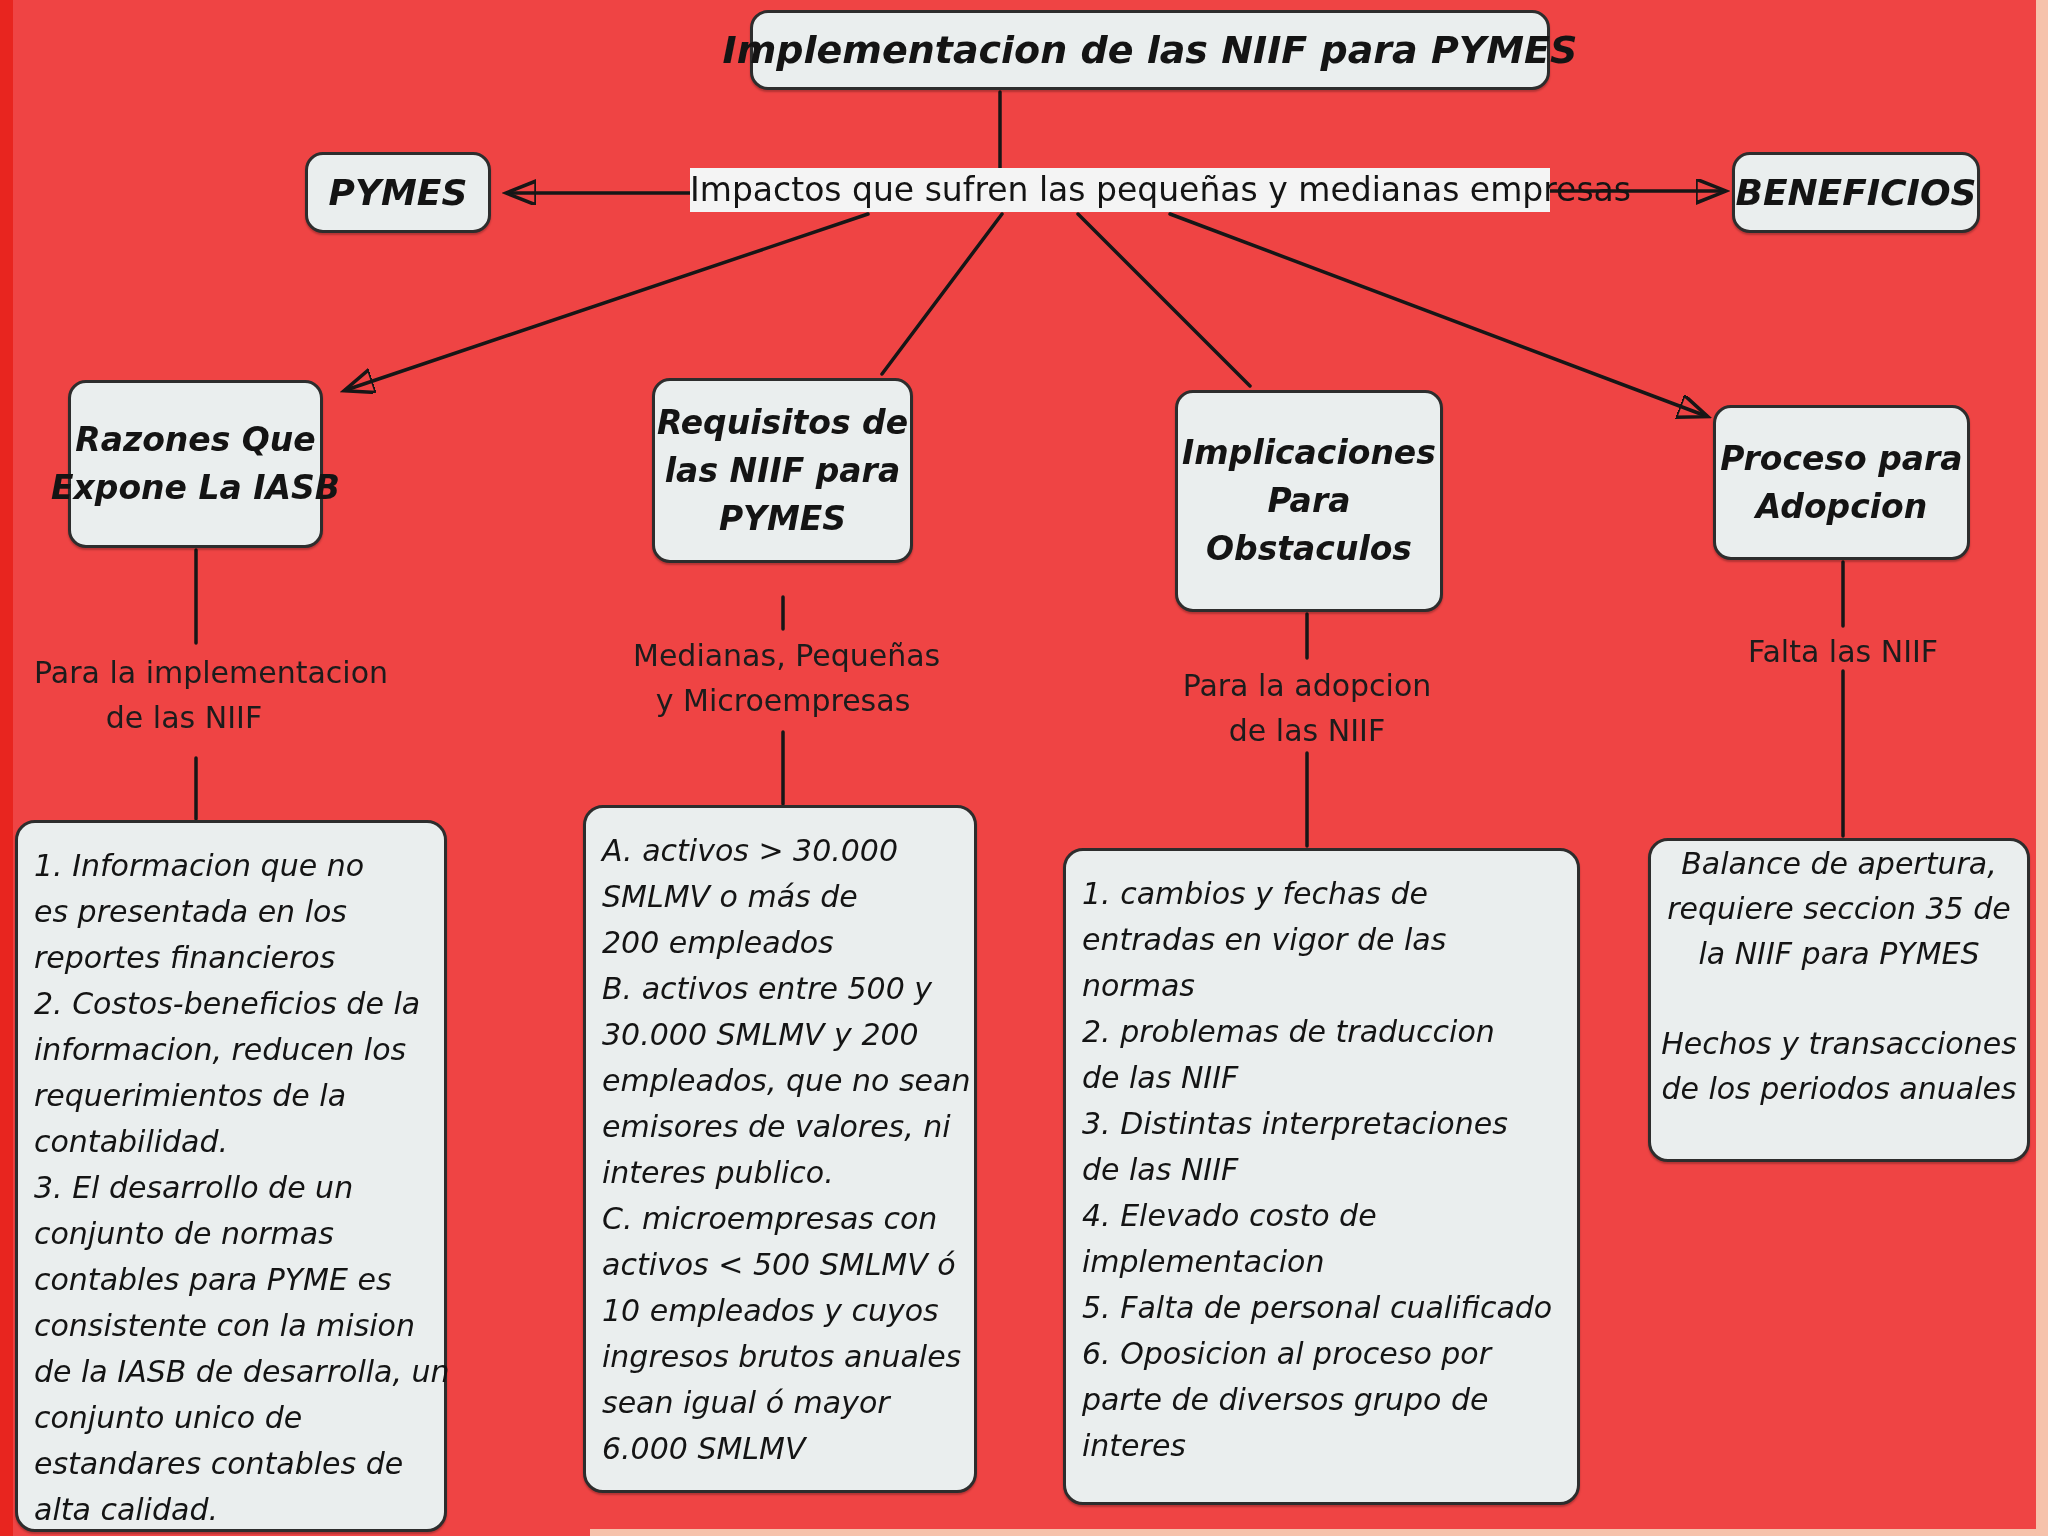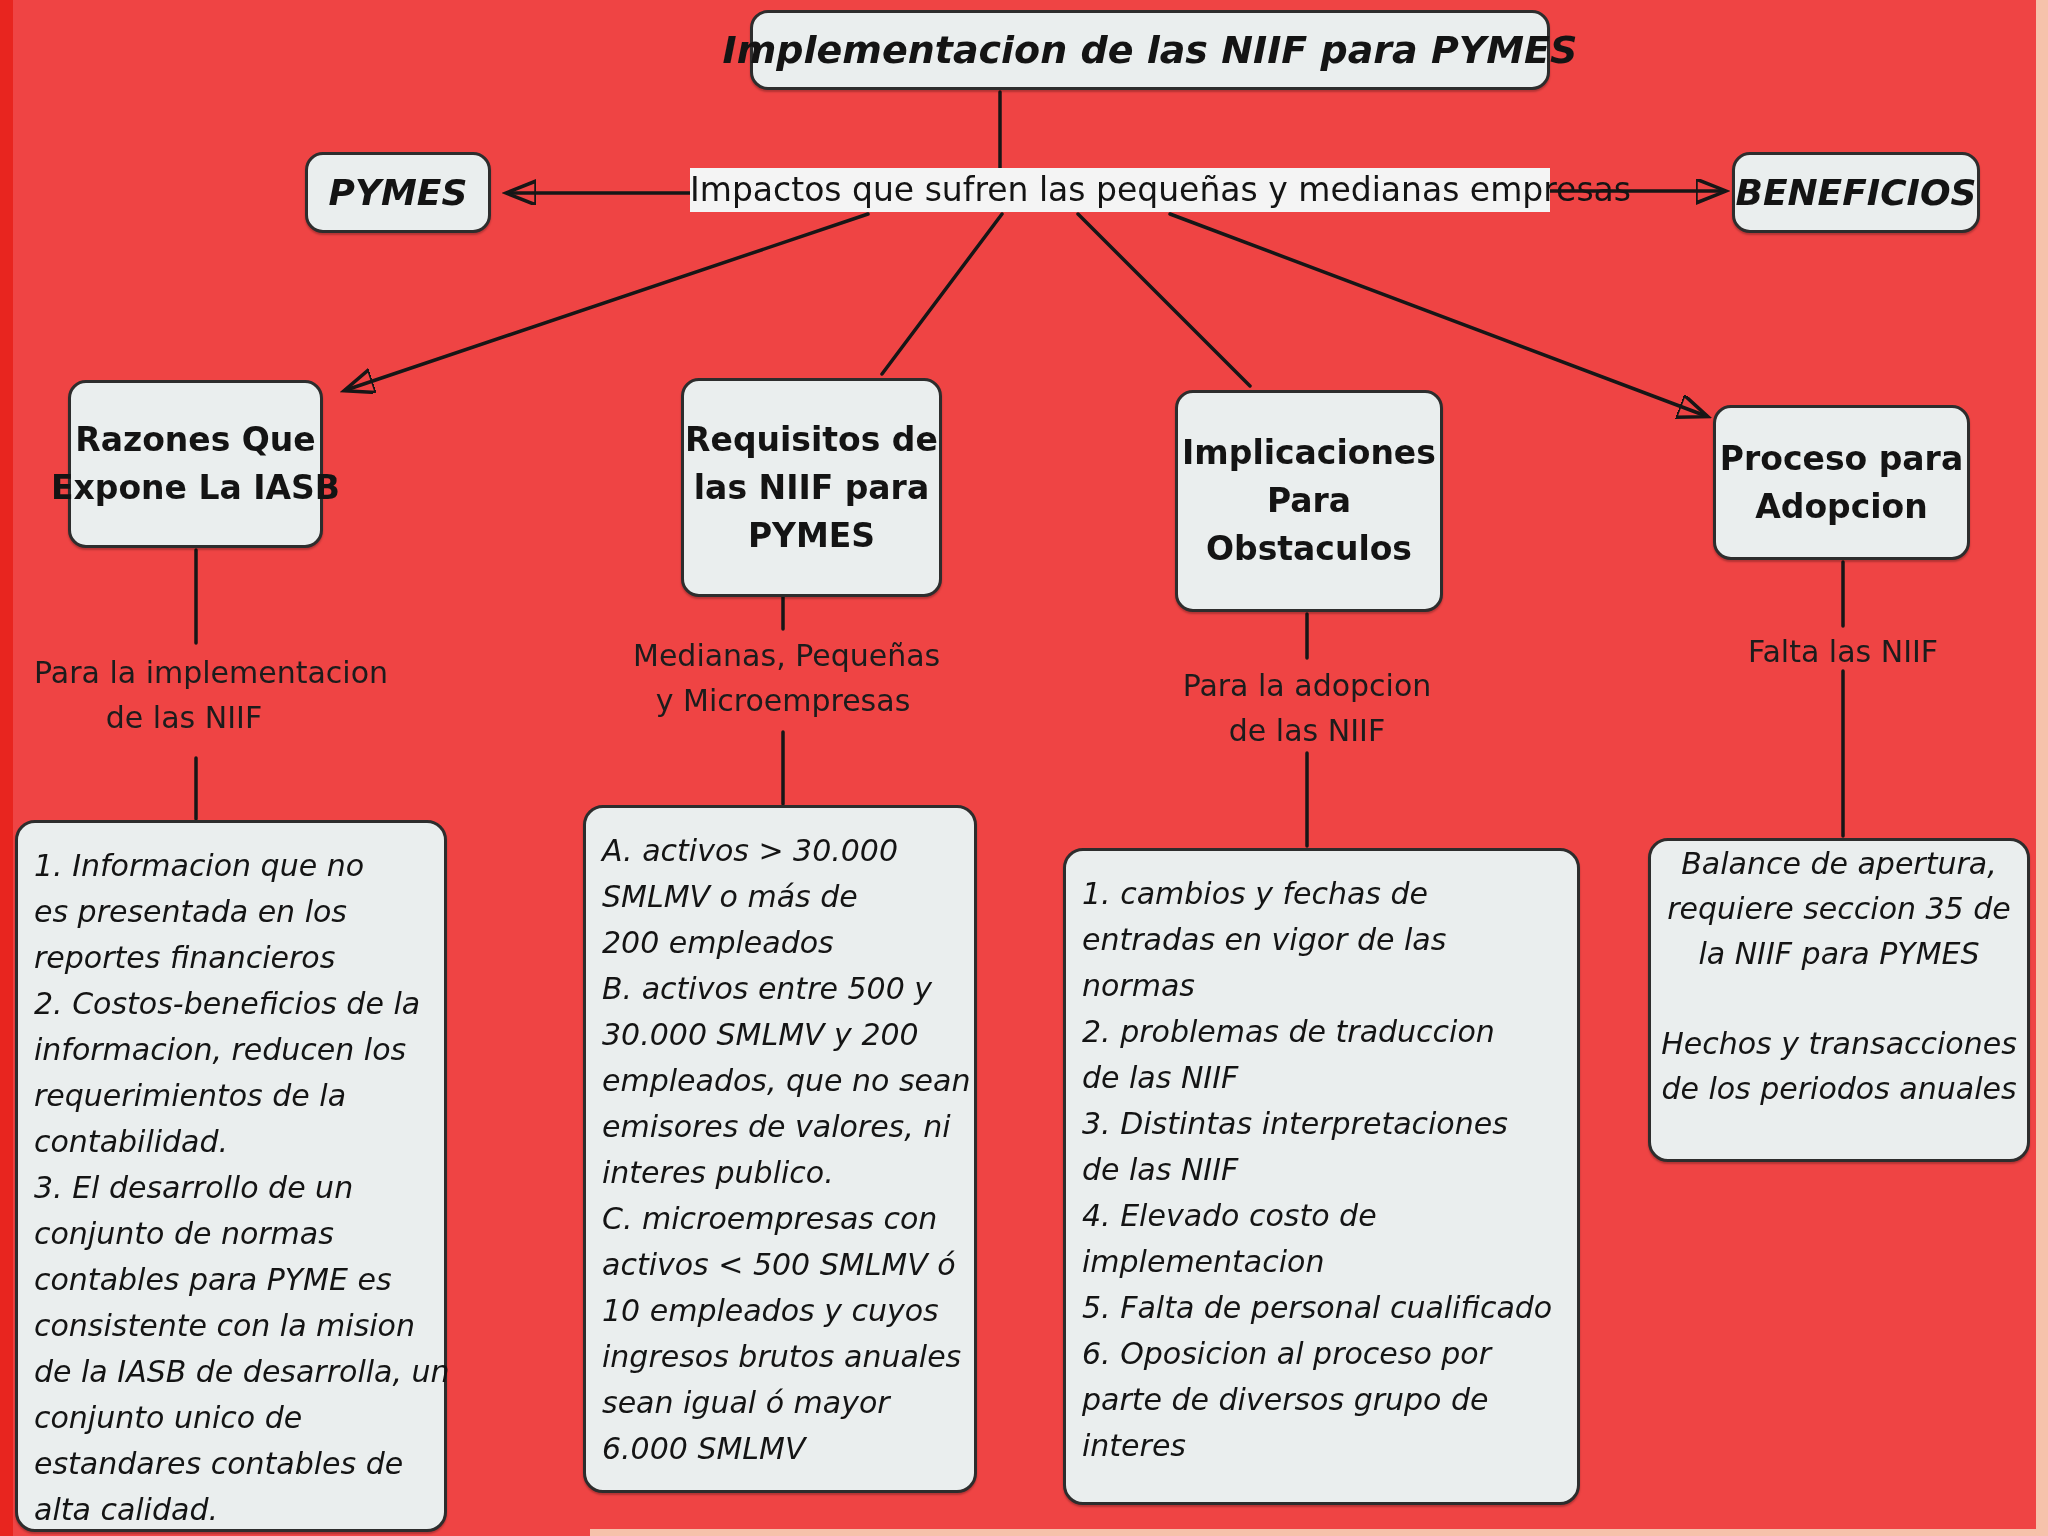--- a/index.html
+++ b/index.html
@@ -29,23 +29,23 @@
   #costos-box{left:305px; top:152px; width:186px; height:81px;}
   #beneficios-box{left:1732px; top:152px; width:248px; height:81px;}
   #costos-box .node-label, #beneficios-box .node-label{font-size:36px; font-weight:bold; font-style:italic;}
 
   #link-phrase{
     position:absolute; left:690px; top:168px; width:860px; height:44px;
     font-size:33px; line-height:44px; text-align:center; white-space:pre;
     background:#f4f4f4;
   }
 
-  .header-box .node-label{font-size:33px; font-weight:bold; line-height:48px;}
+  .header-box .node-label{font-size:33px; font-weight:bold; font-style:italic; line-height:48px;}
   #h-razones{left:68px;  top:380px; width:255px; height:168px;}
-  #h-requisitos{left:681px; top:378px; width:261px; height:219px;}
+  #h-requisitos{left:652px; top:378px; width:261px; height:185px;}
   #h-implicaciones{left:1175px; top:390px; width:268px; height:222px;}
   #h-proceso{left:1713px; top:405px; width:257px; height:155px;}
 
   .subtitle{
     position:absolute; width:300px; font-size:30px; line-height:45px;
     text-align:center; white-space:pre; color:#1c1c1c;
   }
   #s-razones{left:34px; top:650px;}
   #s-requisitos{left:633px; top:633px;}
   #s-implicaciones{left:1157px; top:663px;}

